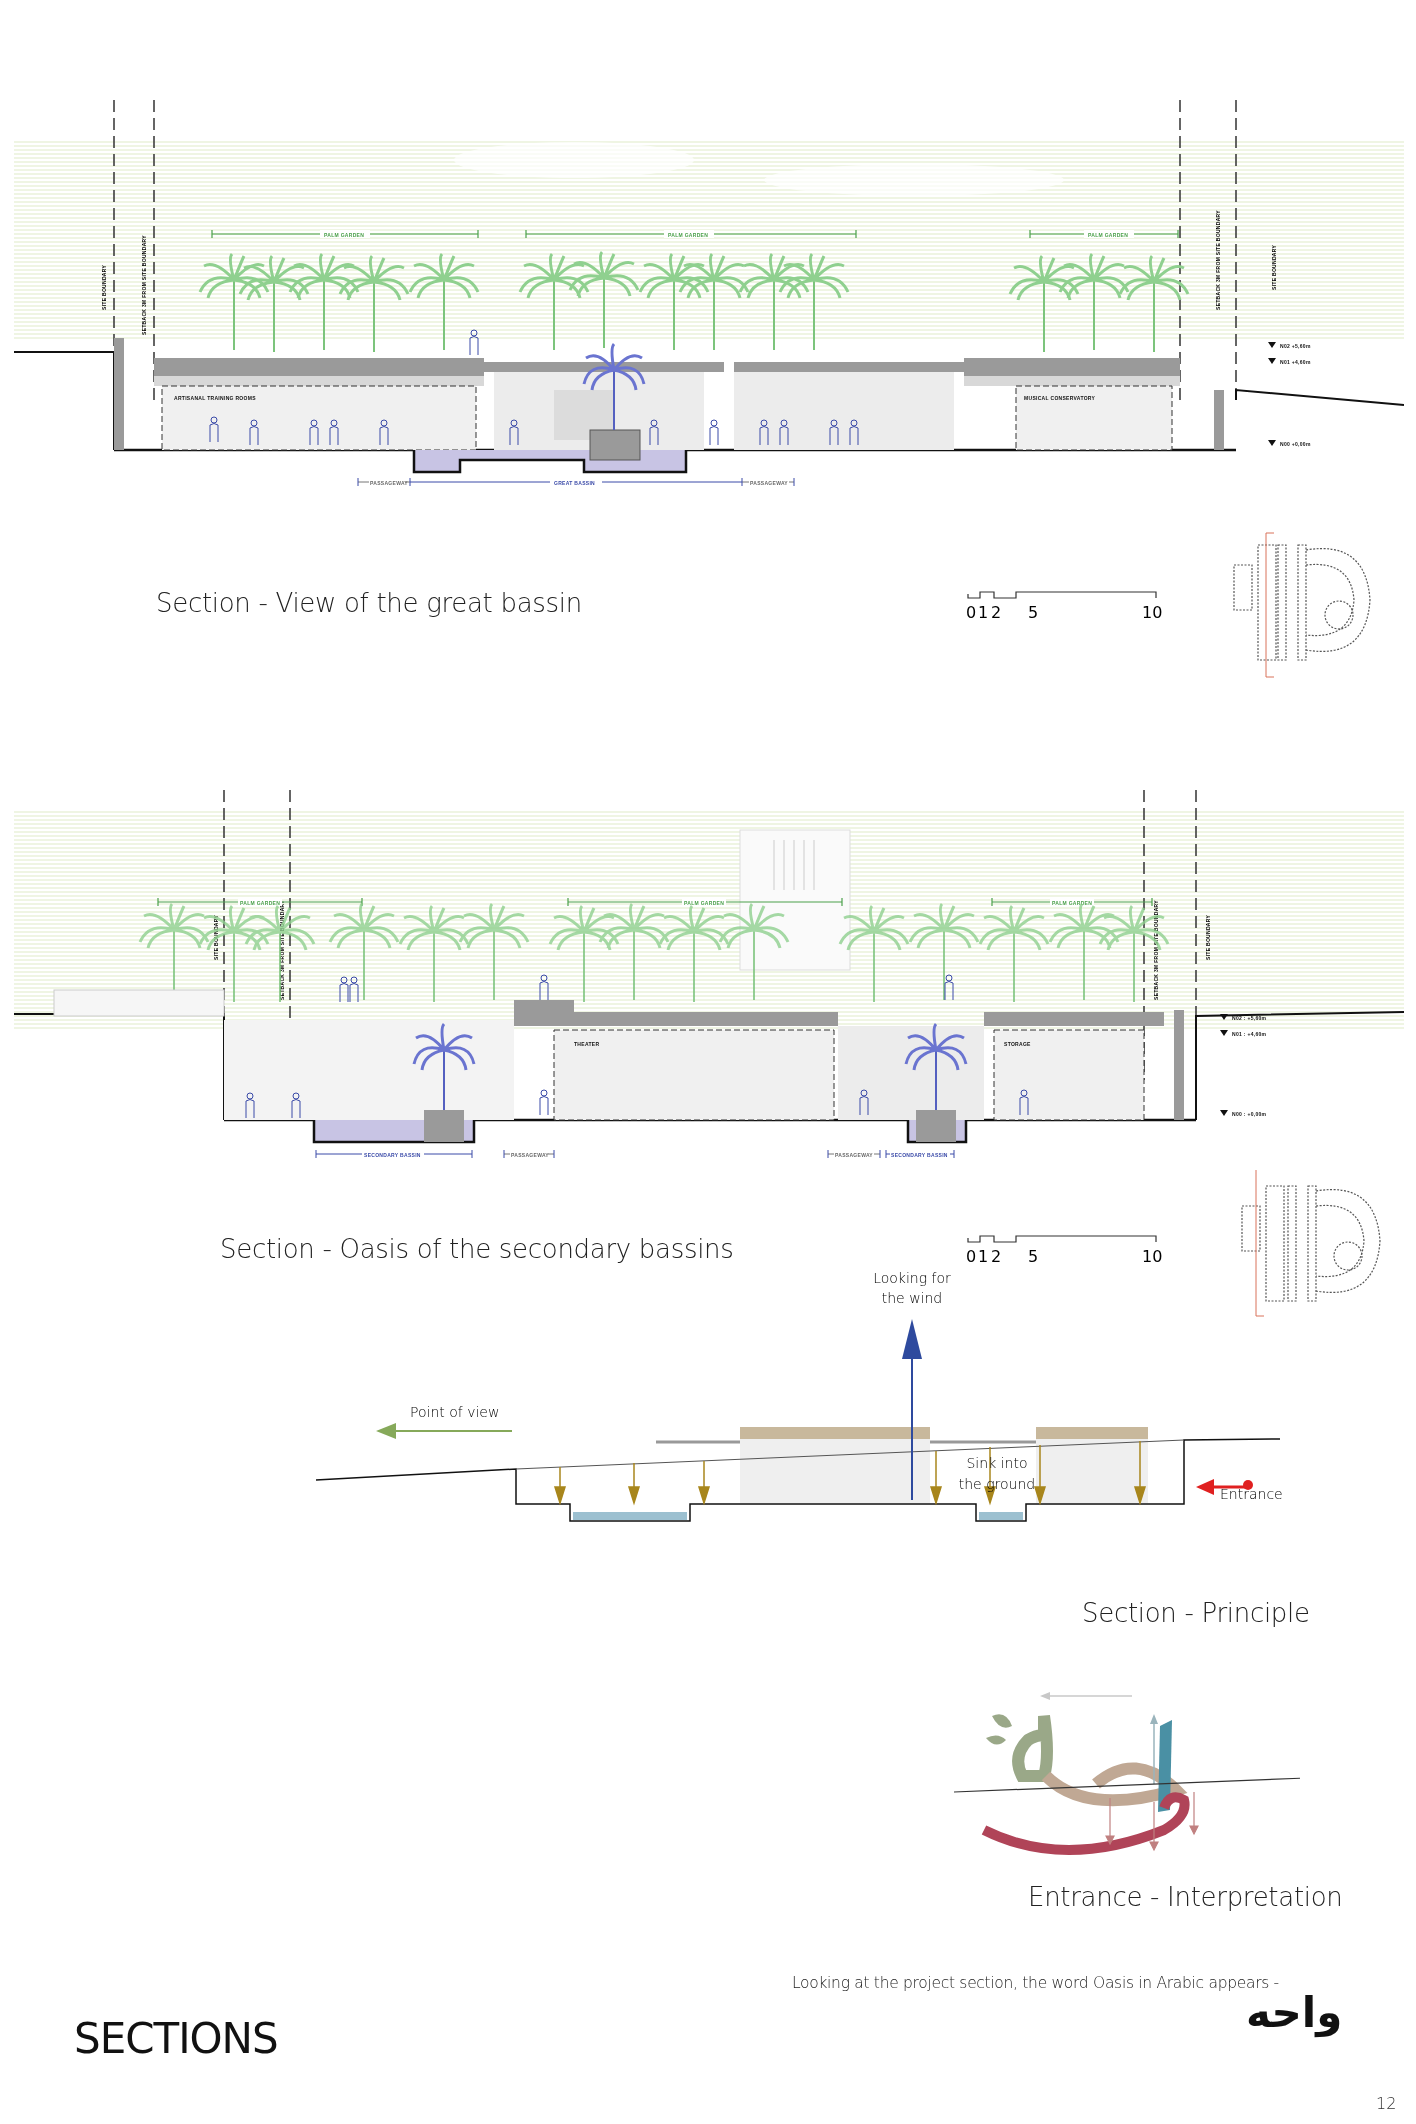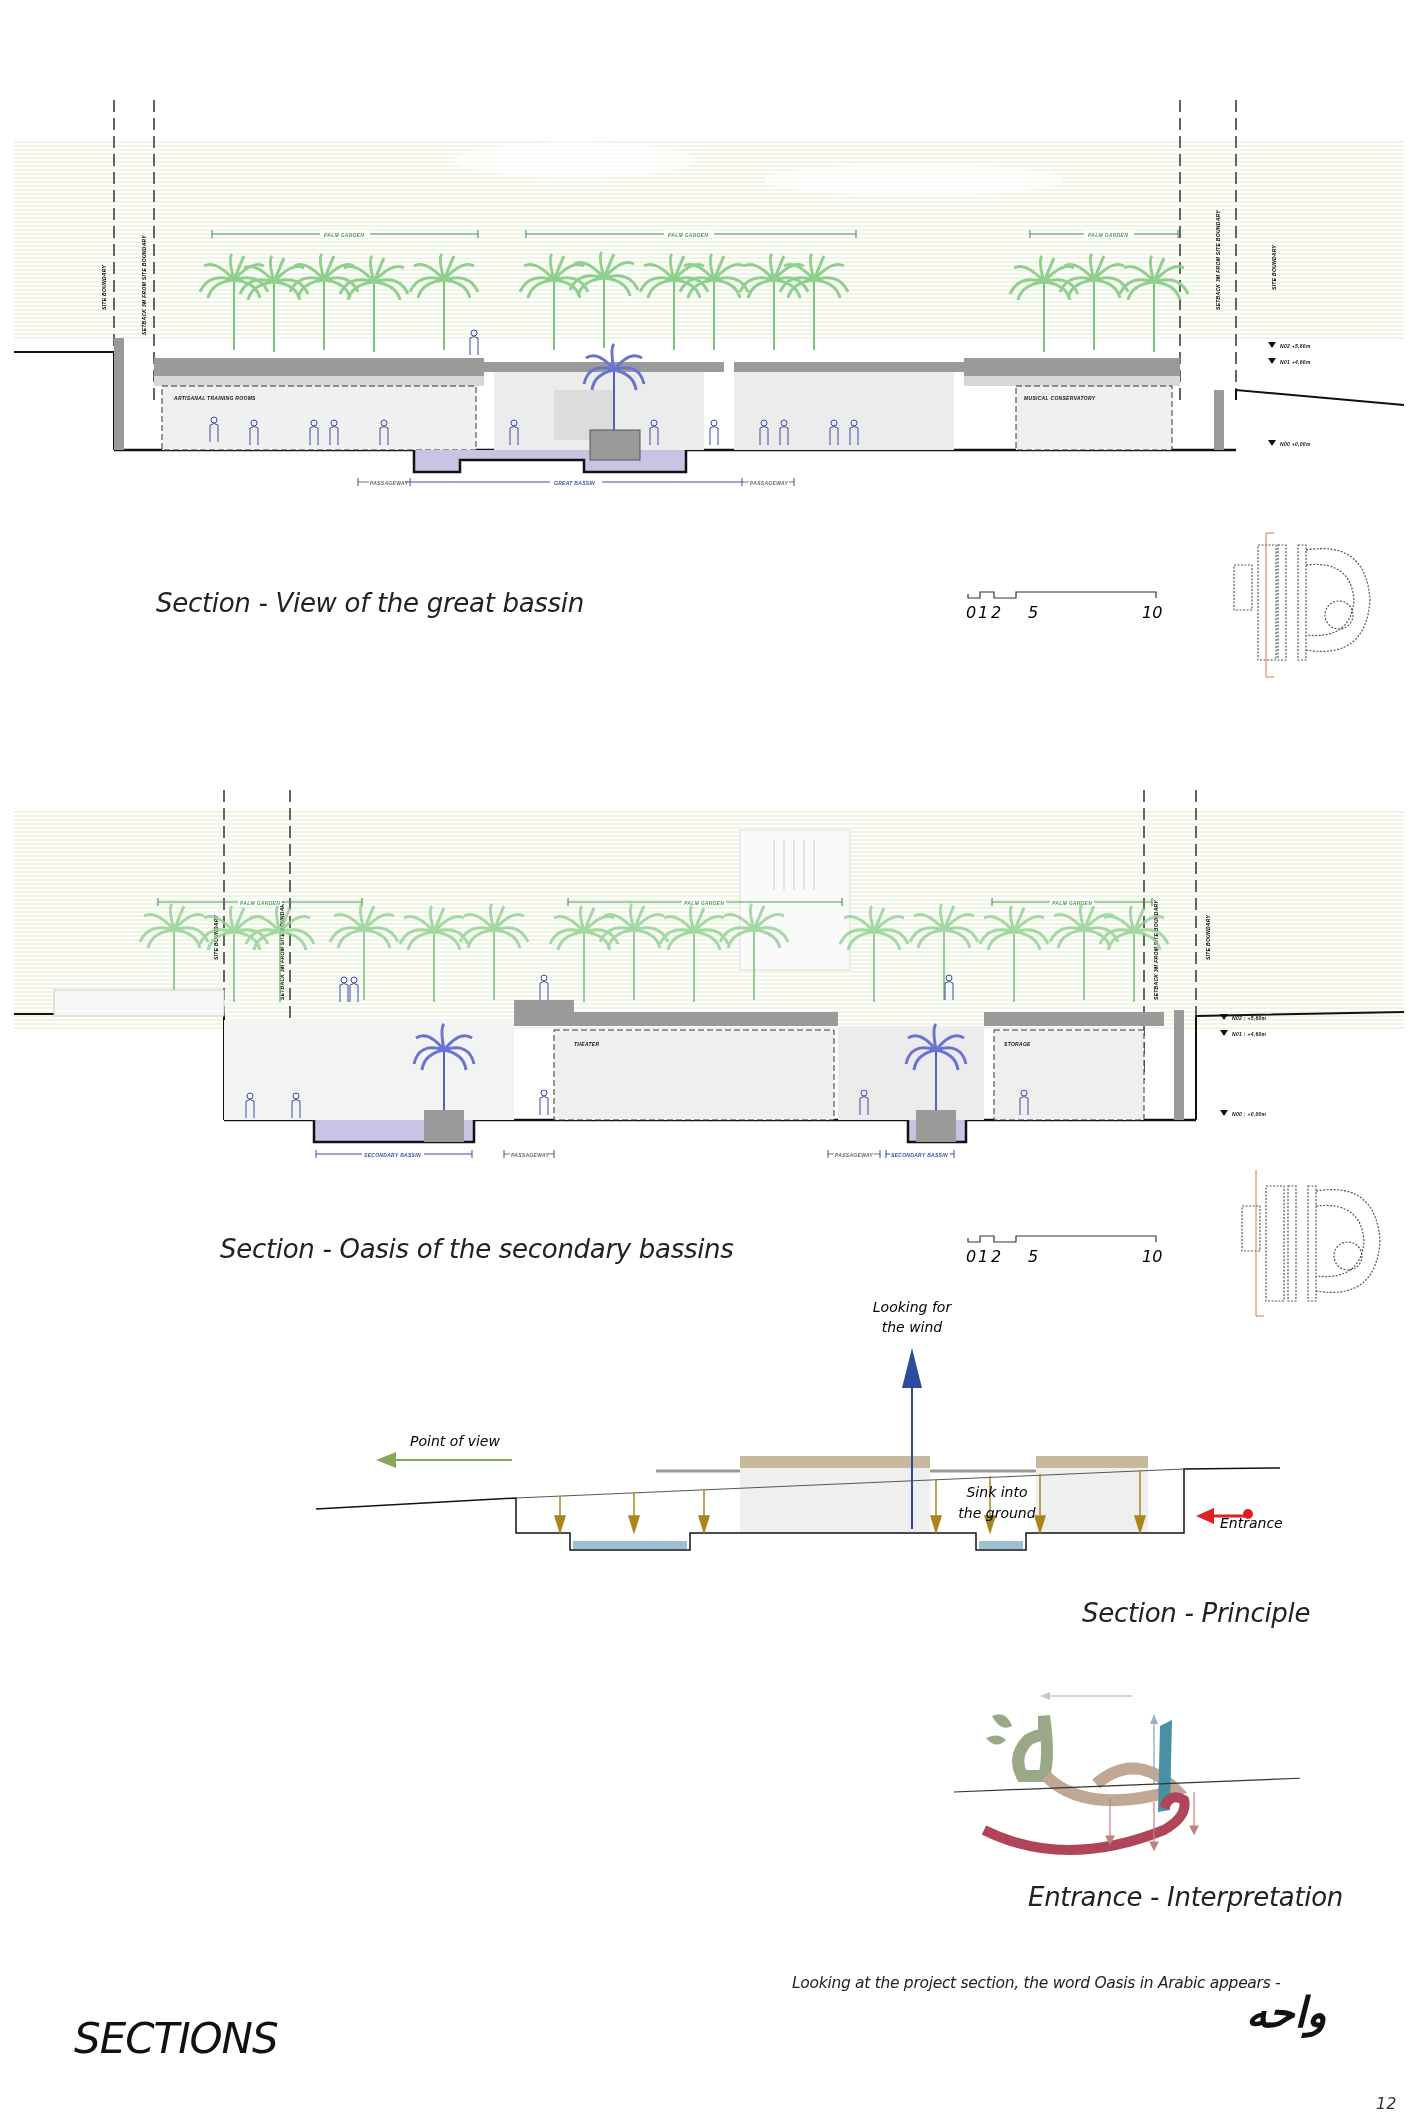--- a/index.html
+++ b/index.html
@@ -1,17 +1,17 @@
 <!DOCTYPE html>
 <html><head>
 <meta charset="utf-8">
 <style>
   html,body{margin:0;padding:0;background:#fff;}
   body{width:1416px;height:2124px;position:relative;overflow:hidden;font-family:"DejaVu Sans",sans-serif;color:#222;}
-  .abs{position:absolute;font-style:italic;}
+  .abs{position:absolute;}
   .caption{font-family:"DejaVu Sans",sans-serif;font-weight:200;color:#222;letter-spacing:-0.3px;}
   .scalebar text{font-family:"DejaVu Sans",sans-serif;}
   .tiny{font-family:"Liberation Sans",sans-serif;font-weight:bold;font-size:5px;letter-spacing:0.3px;}
   .panel svg{display:block;}
 </style>
 </head>
 <body>
 
 <div class="abs panel" style="left:14px;top:100px;width:1390px;height:440px;">
   <svg width="1390" height="440" viewBox="0 0 1390 440">
@@ -345,21 +345,21 @@
       <rect x="50" y="20" width="8" height="115"></rect>
         <rect x="70" y="20" width="8" height="115"></rect>
       <path d="M78,25 q60,-10 64,50 q-4,60 -64,50"></path>
       <path d="M78,40 q45,-5 48,35 q-3,40 -48,35"></path>
       <circle cx="110" cy="90" r="14"></circle>
     </g>
     <polyline points="18,4 18,150 26,150" fill="none" stroke="#d9735a" stroke-width="1"></polyline>
   </svg>
 </div>
 
-<div class="abs" style="left:300px;top:1284px;width:1000px;height:300px;">
+<div class="abs" style="left:300px;top:1255px;width:1000px;height:300px;">
   <svg width="1000" height="300" viewBox="0 0 1000 300">
 
     <rect x="440" y="172" width="190" height="12" fill="#c8b89c"></rect>
     <rect x="440" y="184" width="190" height="64" fill="#efefef"></rect>
     <rect x="736" y="172" width="112" height="12" fill="#c8b89c"></rect>
     <rect x="736" y="184" width="112" height="64" fill="#efefef"></rect>
     <line x1="356" y1="187" x2="440" y2="187" stroke="#999" stroke-width="3"></line>
     <line x1="630" y1="187" x2="736" y2="187" stroke="#999" stroke-width="3"></line>
 
     <polyline points="16,225 216,214 216,249 270,249 270,266 390,266 390,249 676,249 676,266 726,266 726,249 884,249 884,185 980,184" fill="none" stroke="#111" stroke-width="1.5"></polyline>

